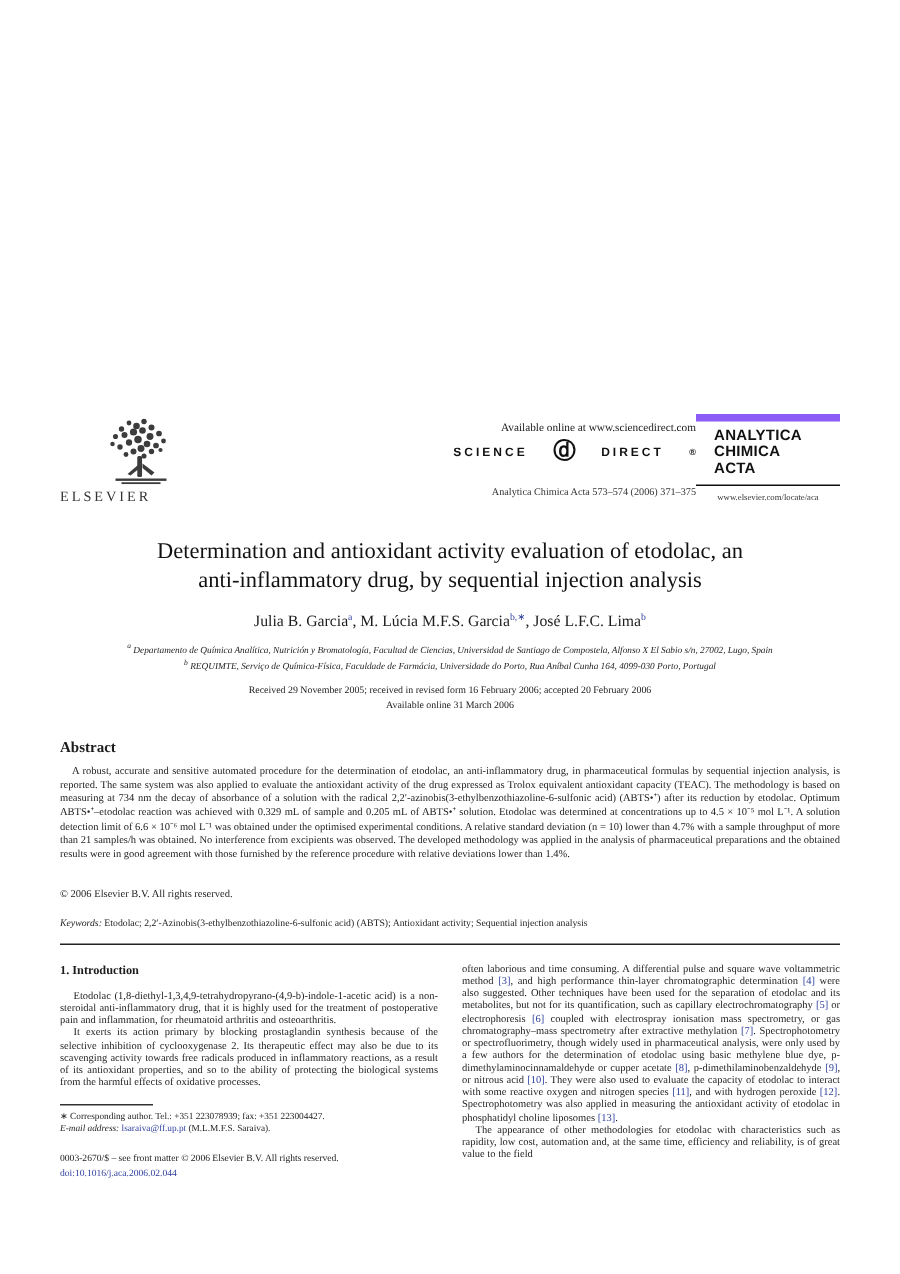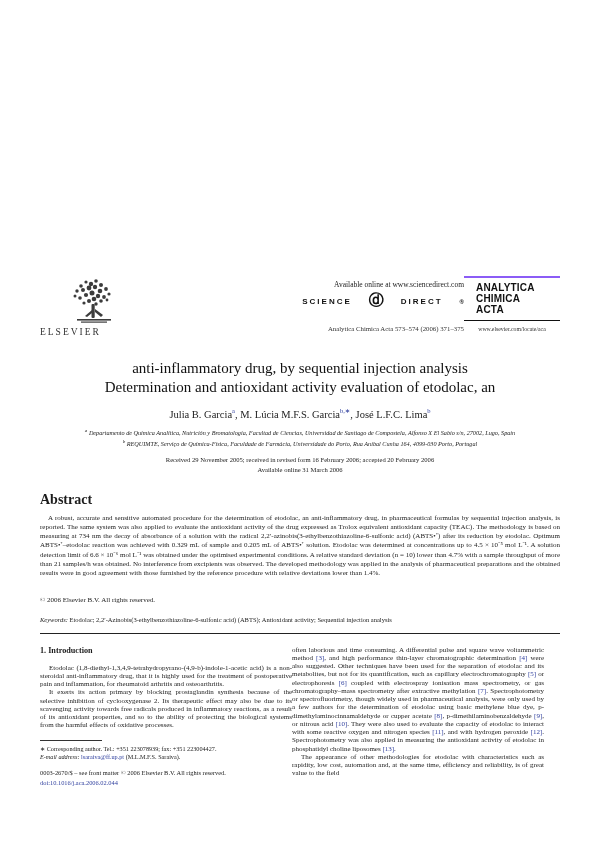--- a/index.html
+++ b/index.html
@@ -16,43 +16,43 @@
   .elsevier svg{ display:block; margin:0 auto; }
   .elsevier-word{ font-size:9.5px; letter-spacing:2px; color:#333; margin-top:1px; }
   .center-head{ flex:1 1 auto; text-align:right; padding-top:4px; }
   .avail{ font-size:7.5px; color:#222; }
   .sd-logo{ margin-top:3px; font-family:"Liberation Sans", sans-serif; font-weight:bold;
             letter-spacing:2px; font-size:8px; color:#111; display:inline-flex; align-items:center; gap:17px;}
   .sd-at{ font-size:15px; font-weight:bold; letter-spacing:0; position:relative; top:-1px;}
   .sd-reg{ font-size:6px; letter-spacing:0;}
   .citation{ font-size:6.8px; color:#333; margin-top:14px; }
   .jbox{ width:96px; flex:0 0 auto; }
-  .jbox-inner{ border-top:2px solid #8b5cf6; border-bottom:1.5px solid #111; padding:5px 0 5px 12px; }
+  .jbox-inner{ border-top:5px solid #8b5cf6; border-bottom:1.5px solid #111; padding:5px 0 5px 12px; }
   .jbox-title{ font-family:"Liberation Sans", sans-serif; font-weight:bold; font-size:10px;
                line-height:1.08; color:#111; letter-spacing:0.2px;}
   .jbox-url{ font-size:5.8px; color:#333; margin-top:5px; text-align:center;}
 
   
   .title{ text-align:center; font-size:15px; line-height:1.28; margin-top:22px; color:#111;}
   .authors{ text-align:center; font-size:10.5px; margin-top:10px; }
   .authors sup{ font-size:6.5px; color:var(--link); }
   .affils{ text-align:center; font-style:italic; font-size:6.2px; line-height:1.55; margin-top:7px; color:#222;}
   .affils sup{ font-size:5px; }
   .dates{ text-align:center; font-size:6.6px; line-height:1.55; margin-top:7px; color:#222;}
 
   
-  .abstract-h{ font-weight:bold; font-size:14px; margin-top:16px; }
+  .abstract-h{ font-weight:bold; font-size:10px; margin-top:16px; }
   .abstract-p{ font-size:7px; line-height:1.32; text-align:justify; margin-top:6px; text-indent:8px;}
   .copyright{ font-size:7px; line-height:1.32; margin-top:18px; }
   .keywords{ font-size:6.5px; margin-top:10px; color:#222;}
   .keywords .kw-label{ font-style:italic; }
   .midrule{ border:none; border-top:1.2px solid #222; margin:10px 0 0 0; }
 
   
-  .cols{ display:flex; margin-top:12px; }
+  .cols{ display:flex; gap:16px; margin-top:12px; }
   .col{ width:252px; flex:0 0 auto; }
   .sec-h{ font-weight:bold; font-size:8.2px; margin:0 0 9px 0; }
   .col p{ font-size:7px; line-height:1.18; text-align:justify; margin:0; text-indent:9px; }
   .col p.noindent{ text-indent:0; }
   .cite{ color:var(--link); }
 
   
   .footnote{ margin-top:10px; }
   .fn-rule{ border:none; border-top:1px solid #333; width:62px; margin:0 0 4px 0; }
   .footnote p{ font-size:6.2px; line-height:1.4; margin:0; text-align:left; text-indent:0;}
@@ -126,22 +126,22 @@
             <div>ANALYTICA</div>
             <div>CHIMICA</div>
             <div>ACTA</div>
           </div>
         </div>
         <div class="jbox-url">www.elsevier.com/locate/aca</div>
       </div>
     </div>
 
     <div class="title">
+      <div>Determination and antioxidant activity evaluation of etodolac, an</div>
       <div>anti-inflammatory drug, by sequential injection analysis</div>
-      <div>Determination and antioxidant activity evaluation of etodolac, an</div>
     </div>
 
     <div class="authors">
       <span>Julia B. Garcia</span><sup>a</sup><span>, </span><span>M. Lúcia M.F.S. Garcia</span><sup>b,∗</sup><span>, </span><span>José L.F.C. Lima</span><sup>b</sup>
     </div>
 
     <div class="affils">
       <div><sup>a</sup><span> Departamento de Química Analítica, Nutrición y Bromatología, Facultad de Ciencias, Universidad de Santiago de Compostela, Alfonso X El Sabio s/n, 27002, Lugo, Spain</span></div>
       <div><sup>b</sup><span> REQUIMTE, Serviço de Química-Física, Faculdade de Farmácia, Universidade do Porto, Rua Aníbal Cunha 164, 4099-030 Porto, Portugal</span></div>
     </div>

